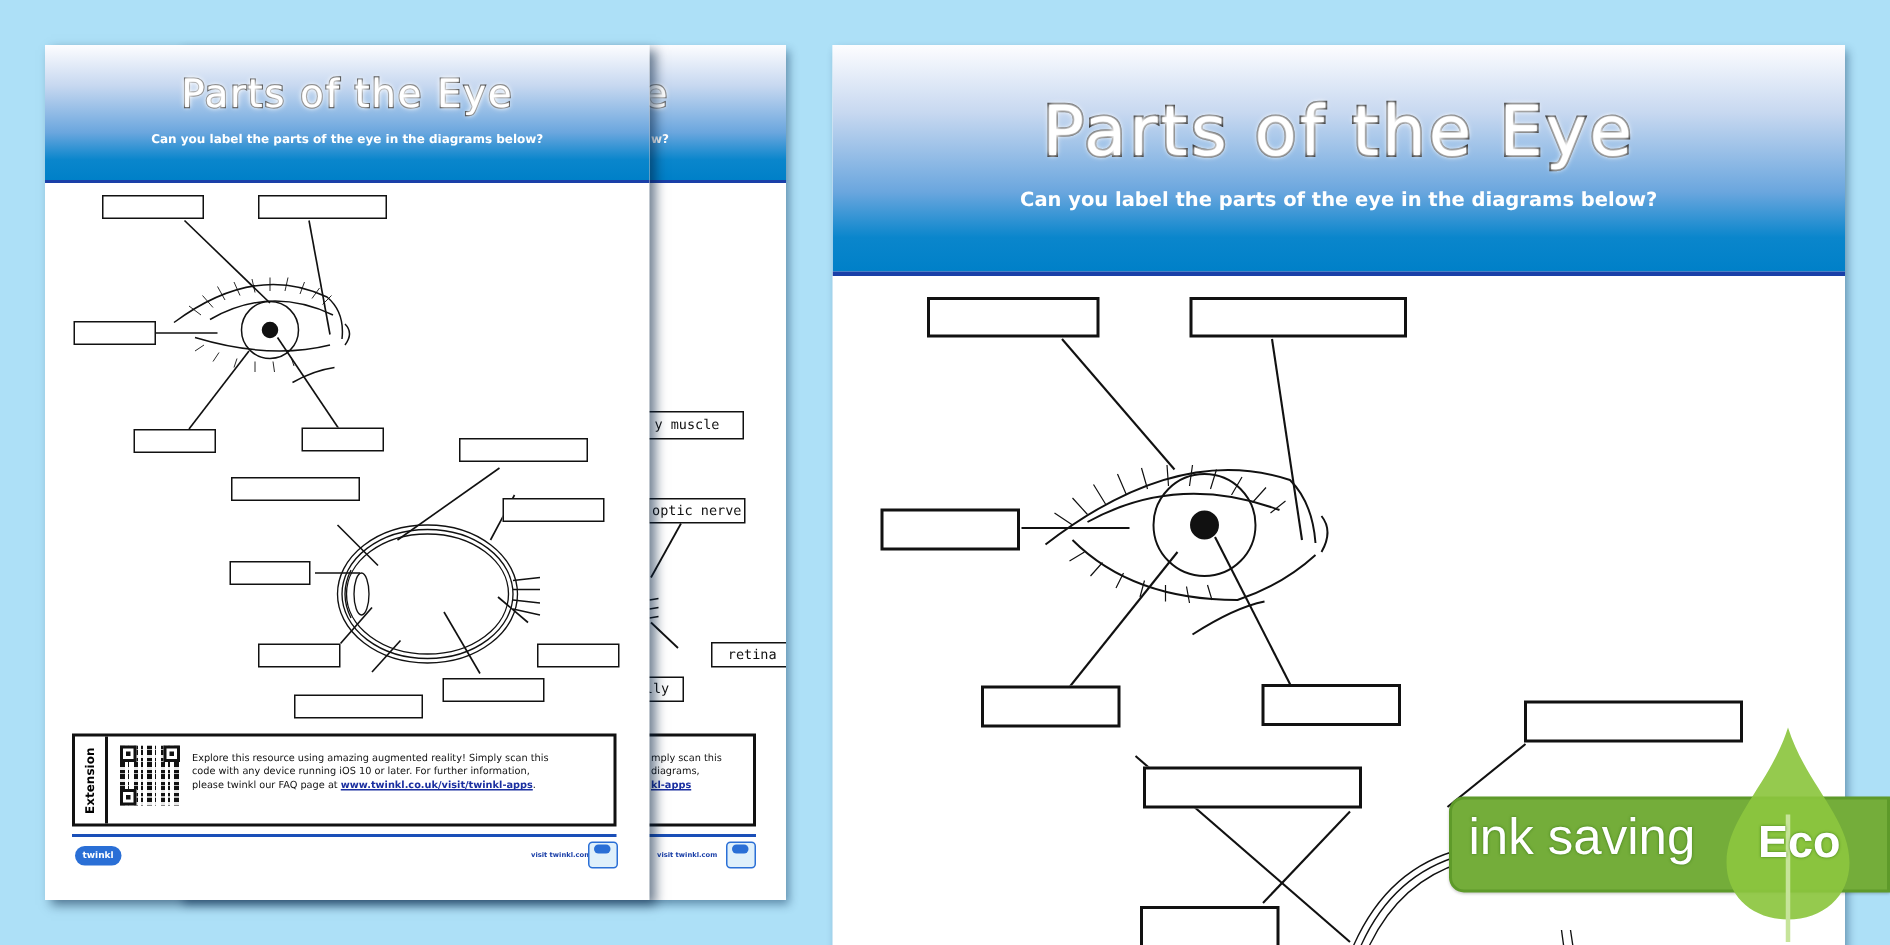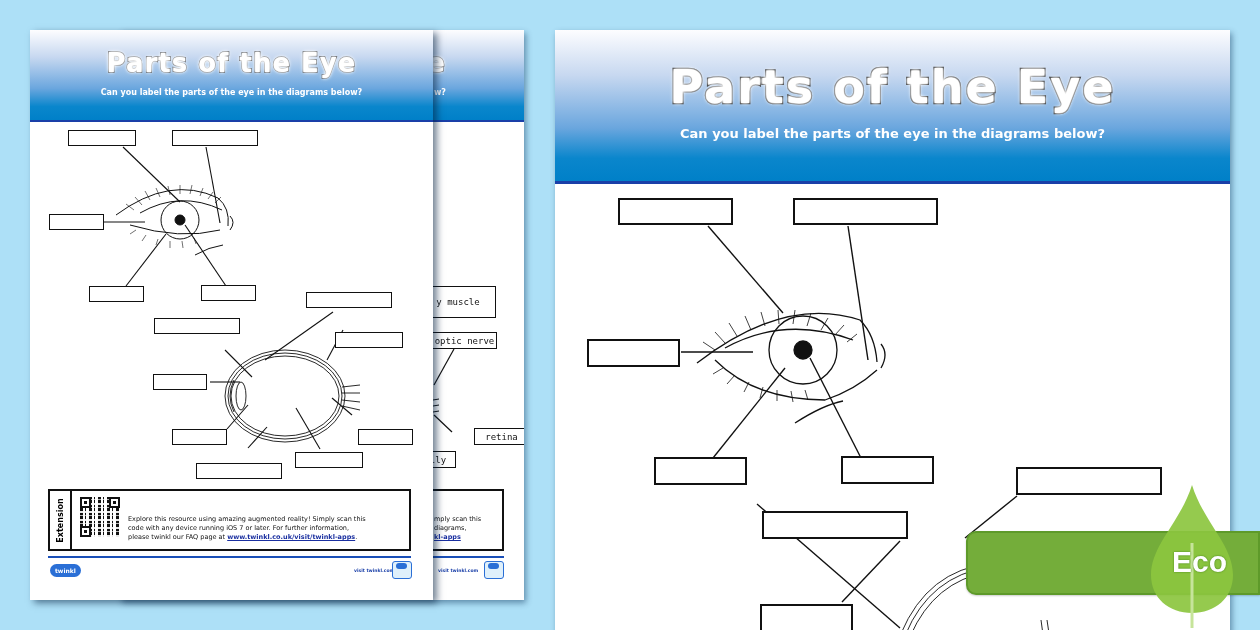--- a/index.html
+++ b/index.html
@@ -11,21 +11,21 @@
     box-shadow: 2px 3px 6px rgba(0,40,80,0.45);
     overflow: hidden;
   }
   .page-header {
     position: absolute; left: 0; right: 0; top: 0;
     background: linear-gradient(to bottom, #fdfdff 0%, #c7d8f0 30%, #6aa6de 65%, #0a86cc 85%, #0080c8 100%);
     border-bottom: 2px solid #1a3fa8;
     text-align: center;
   }
   .title {
-    font-family: "DejaVu Sans", sans-serif; font-weight: bold;
+    font-family: "DejaVu Sans", sans-serif; font-weight: normal;
     color: #fff;
     -webkit-text-stroke: 1.5px #222;
     paint-order: stroke fill;
     text-shadow: 0 0 3px #fff, 0 0 4px #fff;
     letter-spacing: 1px;
   }
   .subtitle { color: #fff; font-weight: bold; }
 
   .lbox { position: absolute; background: #fff; border: 1.5px solid #111; }
 
@@ -44,21 +44,21 @@
 
   .ext-box { position: absolute; border: 2px solid #111; background:#fff; display:flex; }
   .ext-tab { width: 22px; border-right: 2px solid #111; display:flex; align-items:center; justify-content:center; }
   .ext-tab span { transform: rotate(-90deg); font-weight: bold; font-size: 8px; white-space: nowrap; }
   .qr { width: 40px; height: 40px; margin: 6px 8px; background:
       repeating-linear-gradient(90deg, #111 0 3px, #fff 3px 5px, #111 5px 6px, #fff 6px 9px),
       #fff; position: relative; }
   .qr::before { content:""; position:absolute; inset:0; background: repeating-linear-gradient(0deg, rgba(255,255,255,0.9) 0 2px, transparent 2px 5px, rgba(255,255,255,0.7) 5px 6px, transparent 6px 8px); }
   .qr i { position:absolute; width: 11px; height: 11px; border: 2px solid #111; background: #fff; }
   .qr i::after { content:""; position:absolute; left:2px; top:2px; width:3px; height:3px; background:#111; }
-  .ext-text { font-size: 6.5px; line-height: 9px; padding-top: 24px; color: #111; }
+  .ext-text { font-size: 6.5px; line-height: 9px; padding-top: 10px; color: #111; }
   .ext-text a { color: #1a2fa0; font-weight: bold; text-decoration: underline; }
 
   .footer-line { position: absolute; height: 2px; background: #1a4fb8; }
   .twinkl-logo { position: absolute; background: #2a6fd6; color: #fff; font-weight: bold; font-size: 6px; border-radius: 8px; padding: 3px 5px; }
   .visit { position: absolute; font-size: 4.5px; color: #1a3fa8; font-weight: bold; }
   .badge-icon { position: absolute; width: 20px; height: 18px; border: 1.5px solid #2a6fd6; border-radius: 3px; background: #dff0fb; }
   .badge-icon::before { content:""; position:absolute; left: 3px; top: 1px; width: 11px; height: 6px; border-radius: 5px; background: #2a6fd6; }
 
   
   #right-page { left: 555px; top: 30px; width: 675px; height: 620px; }
@@ -78,21 +78,21 @@
   .eco-label { position: absolute; left: 206px; top: 62px; color: #fff; font-family: "Liberation Sans", sans-serif; font-weight: bold; font-size: 30px; text-shadow: 0 0 2px #3d7a17; }
 </style>
 </head>
 <body>
 
 <div id="back-page" class="page">
   <div class="page-header">
     <div class="title" style="text-align:right;padding-right:78px;">e</div>
     <div class="subtitle" style="text-align:right;padding-right:78px;">w?</div>
   </div>
-  <div class="ans-box" style="left:300px;top:256px;width:76px;height:32px;">y muscle</div>
+  <div class="ans-box" style="left:300px;top:244px;width:76px;height:19px;">y muscle</div>
   <div class="ans-box" style="left:312px;top:302px;width:65px;height:17px;">optic nerve</div>
   <div class="ans-box" style="left:330px;top:398px;width:55px;height:17px;margin-left:24px;">retina</div>
   <div class="ans-box" style="left:300px;top:421px;width:36px;height:17px;">lly</div>
   <svg style="position:absolute;left:300px;top:310px;" width="60" height="100">
     <line x1="34" y1="9" x2="14" y2="45" stroke="#111" stroke-width="1.2"></line>
     <path d="M 13 60 l 6 -1 M 13 66 l 6 -1 M 13 72 l 6 -1" stroke="#111" stroke-width="1"></path>
     <line x1="14" y1="75" x2="32" y2="92" stroke="#111" stroke-width="1.2"></line>
   </svg>
   <div class="ext-box" style="left:10px;top:459px;width:374px;height:62px;">
     <div class="ext-text" style="padding-left:302px;">
@@ -173,21 +173,21 @@
     <div class="ext-tab">
         <span>Extension</span>
       </div>
     <div class="qr">
       <i style="left:0;top:0;"></i>
         <i style="right:0;top:0;"></i>
         <i style="left:0;bottom:0;"></i>
     </div>
     <div class="ext-text">
       <div>Explore this resource using amazing augmented reality! Simply scan this</div>
-      <div>code with any device running iOS 7 or later. For further information,</div>
+      <div>code with any device running iOS 10 or later. For further information,</div>
       <div><span>please twinkl our FAQ page at </span><a>www.twinkl.co.uk/visit/twinkl-apps</a><span>.</span></div>
     </div>
   </div>
   <div class="footer-line" style="left:18px;right:22px;top:526px;"></div>
   <div class="twinkl-logo" style="left:20px;top:534px;">twinkl</div>
   <div class="visit" style="left:324px;top:538px;">visit twinkl.com</div>
   <div class="badge-icon" style="left:362px;top:531px;"></div>
 </div>
 
 <div id="right-page" class="page">
@@ -234,18 +234,19 @@
   <div class="lbox" style="left:32px;top:309px;width:93px;height:28px;border-width:2px;"></div>
   <div class="lbox" style="left:99px;top:427px;width:93px;height:28px;border-width:2px;"></div>
   <div class="lbox" style="left:286px;top:426px;width:93px;height:28px;border-width:2px;"></div>
   <div class="lbox" style="left:461px;top:437px;width:146px;height:28px;border-width:2px;"></div>
   <div class="lbox" style="left:207px;top:481px;width:146px;height:28px;border-width:2px;"></div>
   <div class="lbox" style="left:205px;top:574px;width:93px;height:28px;border-width:2px;"></div>
 </div>
 
 <div id="eco-badge">
   <div class="eco-bar"></div>
+  <div class="eco-text">ink saving</div>
   <svg class="eco-drop" viewBox="0 0 86 147">
     <path d="M 43 2 C 55 40 84 62 84 92 C 84 115 66 130 43 130 C 20 130 2 115 2 92 C 2 62 31 40 43 2 Z" fill="#8cc63f" fill-opacity="0.92"></path>
     <line x1="43" y1="60" x2="43" y2="145" stroke="#c6e49a" stroke-width="3"></line>
   </svg>
   <div class="eco-label">Eco</div>
 </div>
 
 </body></html>

